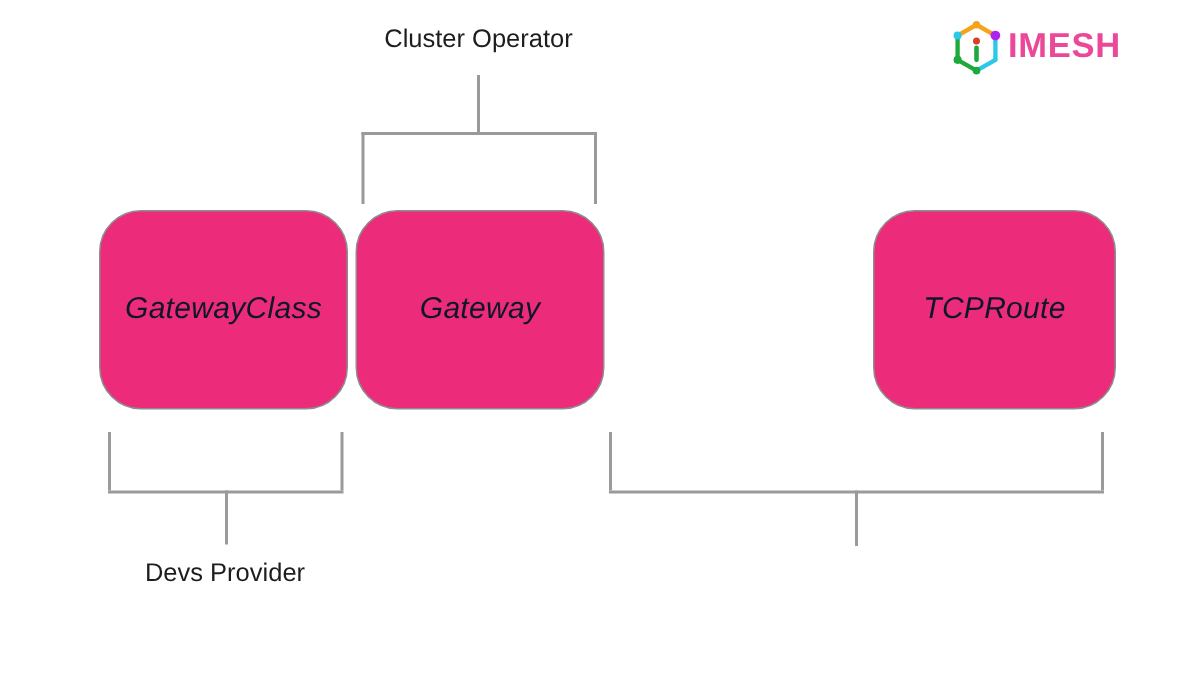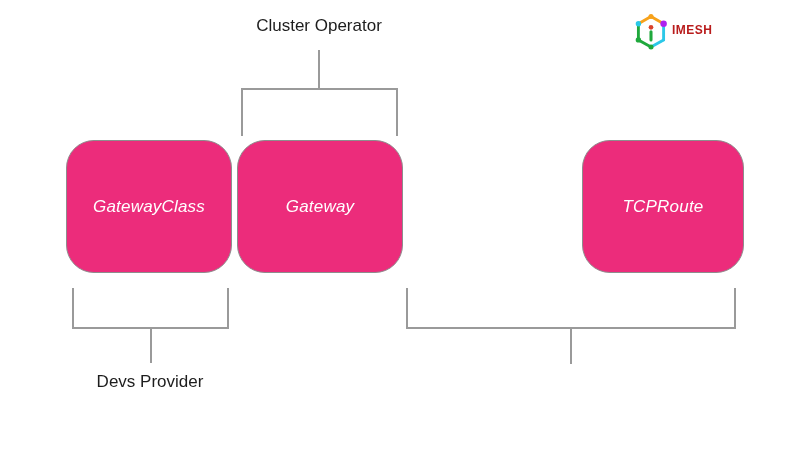--- a/index.html
+++ b/index.html
@@ -30,36 +30,36 @@
     height: 133px;
     background: #ec2c7b;
     border: 1px solid #8d8d8d;
     border-radius: 28px;
     box-sizing: border-box;
     display: flex;
     align-items: center;
     justify-content: center;
   }
   .res-box .box-label {
-    color: #ffffff;
-    font-size: 17px;
+    color: #0f172a;
+    font-size: 20px;
     font-style: italic;
     letter-spacing: 0.2px;
   }
 
   .logo {
     position: absolute;
     left: 633px; top: 10px;
     display: flex;
     align-items: center;
     gap: 3px;
   }
   .logo-text {
-    color: #b91c1c;
-    font-size: 12px;
+    color: #ec4899;
+    font-size: 23px;
     font-weight: bold;
     letter-spacing: 0.5px;
     line-height: 40px;
   }
 </style>
 </head>
 <body>
 
 <div class="canvas">
 

